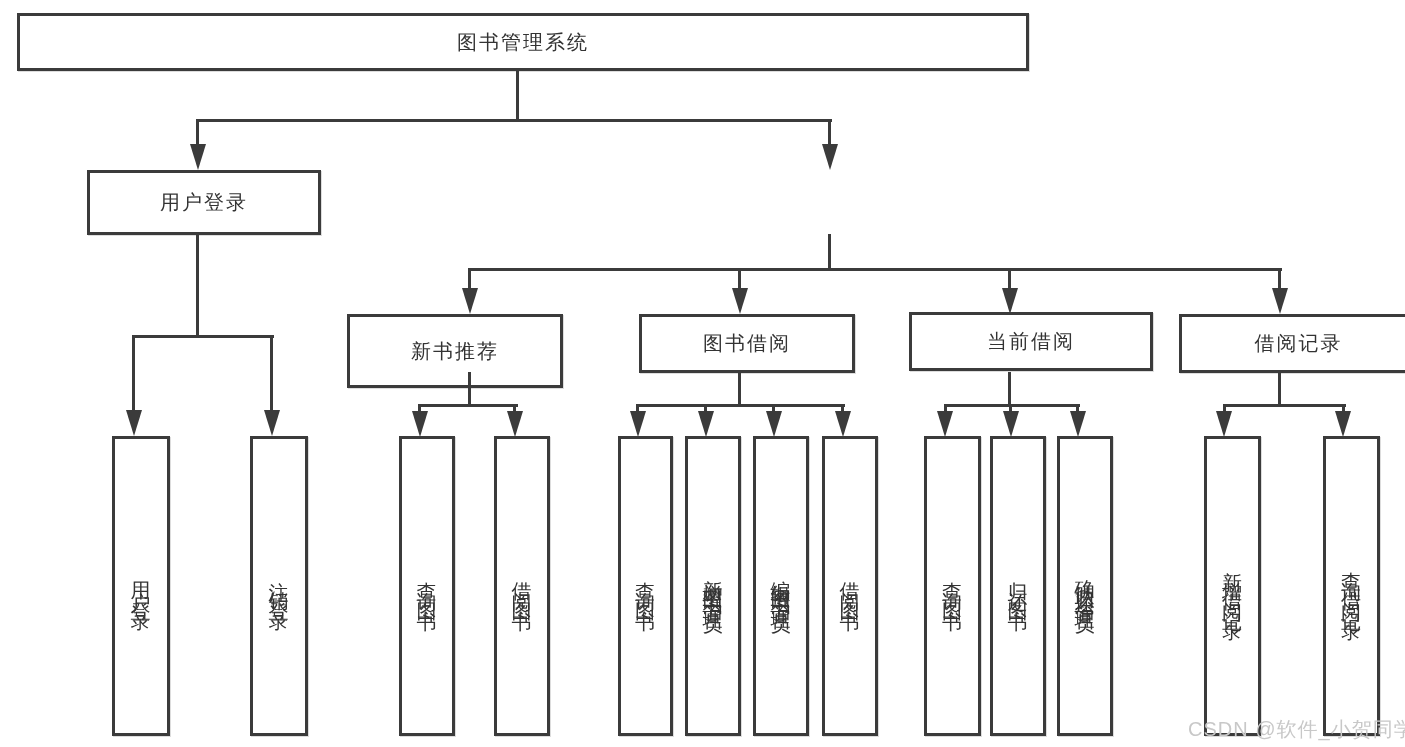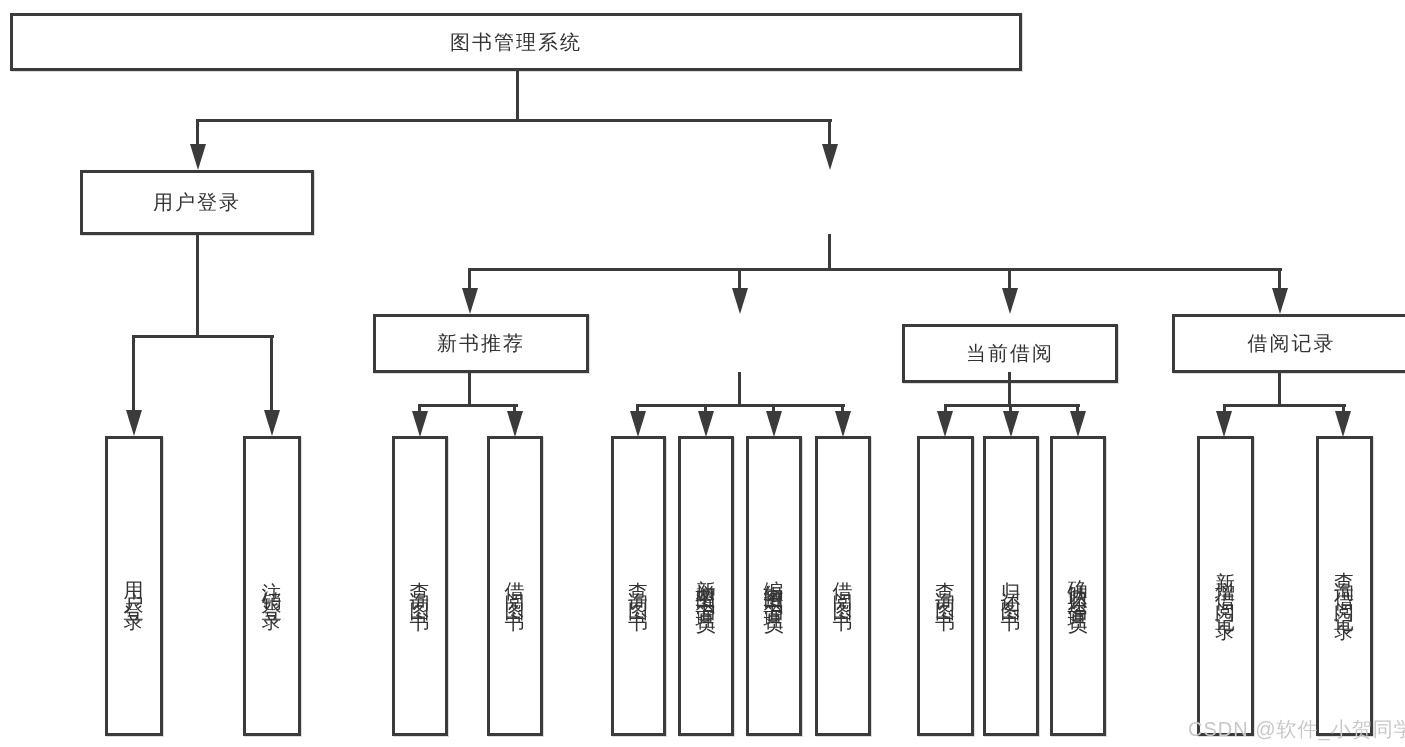--- a/index.html
+++ b/index.html
@@ -18,20 +18,21 @@
   .box{
     position:absolute;
     background:#ffffff;
     border:3px solid var(--line);
     box-sizing:border-box;
     display:flex;align-items:center;justify-content:center;
     font-size:20px;
     letter-spacing:2px;
     color:var(--text);
     box-shadow:1px 1px 0 rgba(120,120,120,0.25);
+    margin-left:7px;
   }
   .leaf{
     writing-mode:vertical-lr;
     text-orientation:mixed;
     letter-spacing:10px;
     line-height:1;
     top:436px;height:300px;
   }
   .leaf.tight{letter-spacing:5px;}
   .vl{position:absolute;width:3px;background:var(--line);}
@@ -89,24 +90,27 @@
     <div class="vl" style="left:468px;top:268px;height:21px"></div>
     <div class="ah" style="left:462px;top:288px"></div>
     <div class="vl" style="left:738px;top:268px;height:21px"></div>
     <div class="ah" style="left:732px;top:288px"></div>
     <div class="vl" style="left:1008px;top:268px;height:21px"></div>
     <div class="ah" style="left:1002px;top:288px"></div>
     <div class="vl" style="left:1278px;top:268px;height:21px"></div>
     <div class="ah" style="left:1272px;top:288px"></div>
   </div>
 
-  <div class="box" style="left:373px;top:314px;width:216px;height:59px">
+  <div class="box" style="left:340px;top:314px;width:216px;height:74px">
     <span>新书推荐</span>
   </div>
-  <div class="box" style="left:902px;top:324px;width:216px;height:59px">
+  <div class="box" style="left:632px;top:314px;width:216px;height:59px">
+    <span>图书借阅</span>
+  </div>
+  <div class="box" style="left:902px;top:312px;width:244px;height:59px">
     <span>当前借阅</span>
   </div>
   <div class="box" style="left:1172px;top:314px;width:239px;height:59px">
     <span>借阅记录</span>
   </div>
 
   <div>
     <div class="vl" style="left:468px;top:372px;height:34px"></div>
     <div class="hl" style="left:418px;top:404px;width:100px"></div>
     <div class="vl" style="left:418px;top:404px;height:9px"></div>

